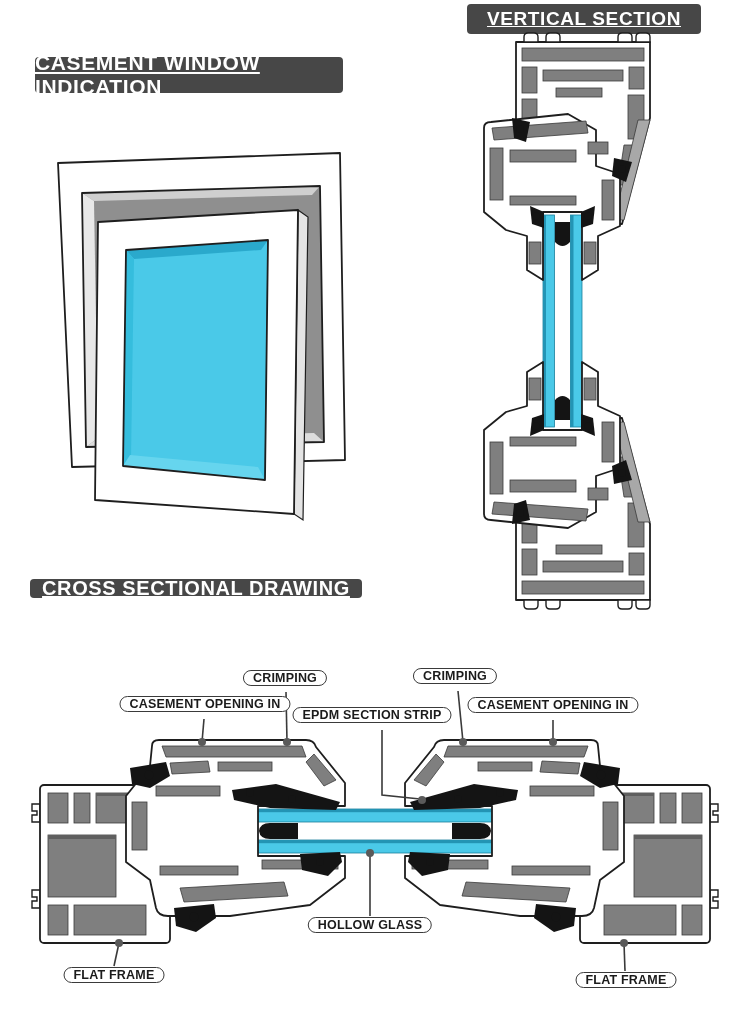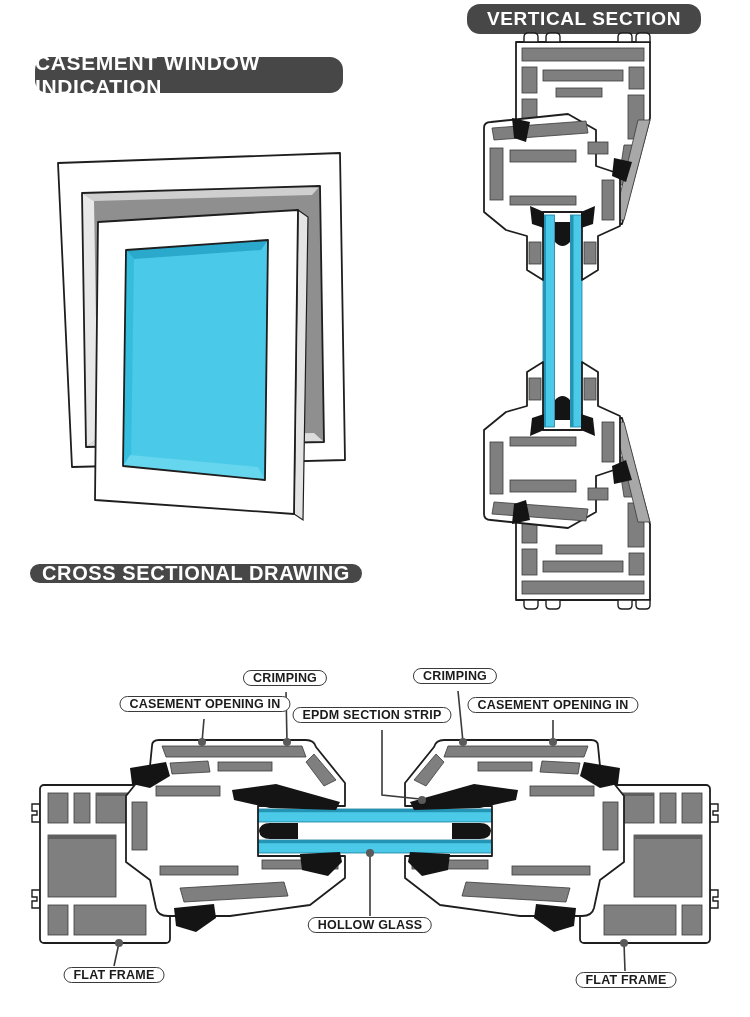--- a/index.html
+++ b/index.html
@@ -6,22 +6,22 @@
   body{
     width:750px;height:1017px;position:relative;overflow:hidden;
     font-family:"Liberation Sans", sans-serif;
     --ink:#1e1e1e; --chamber:#7f7f7f; --chamberDark:#5f5f5f; --chamberLight:#a8a8a8;
     --gasket:#141414; --glass:#4ac9e8; --glassDark:#2394b4; --glassDeep:#1b7f9c;
     --headerBg:#474747; --headerText:#ffffff; --pillBorder:#3a3a3a; --pillText:#1b1b1b;
     --leader:#3a3a3a; --dot:#5a5a5a; --openShadow:#8f8f8f;
   }
   .hdr{
     position:absolute; background:var(--headerBg); color:var(--headerText);
-    border-radius:13px; display:flex; align-items:center; justify-content:center;
-    font-weight:700; letter-spacing:.6px; box-sizing:border-box;
+    border-radius:4px; display:flex; align-items:center; justify-content:center;
+    font-weight:700; letter-spacing:.6px; box-sizing:border-box;text-decoration:underline;
   }
   .hdr-big{font-size:21px;}
   .hdr-med{font-size:19px;}
   .pill{
     position:absolute; transform:translateX(-50%);
     background:#fff; border:1.5px solid var(--pillBorder); border-radius:12px;
     height:16px; padding:0 9px; box-sizing:border-box;
     display:flex; align-items:center; white-space:nowrap;
     font-size:12.5px; font-weight:700; color:var(--pillText); letter-spacing:.2px;
     z-index:5;
@@ -29,21 +29,21 @@
   svg{position:absolute;}
   .figure{z-index:1;}
 </style>
 </head>
 <body style="--ink: #1e1e1e; --chamber: #7f7f7f; --chamberDark: #5f5f5f; --chamberLight: #a8a8a8; --gasket: #141414; --glass: #4ac9e8; --glassDark: #2394b4; --glassDeep: #1b7f9c; --headerBg: #474747; --headerText: #ffffff; --pillBorder: #3a3a3a; --pillText: #1b1b1b; --leader: #3a3a3a; --dot: #5a5a5a; --openShadow: #8f8f8f;">
 
 <div class="hdr hdr-big" style="left:35px;top:57px;width:308px;height:36px;">CASEMENT WINDOW INDICATION</div>
 
 <div class="hdr hdr-med" style="left:467px;top:4px;width:234px;height:30px;">VERTICAL SECTION</div>
 
-<div class="hdr hdr-big" style="left:30px;top:564px;width:332px;height:19px;font-size:20px;text-align:center;">CROSS SECTIONAL DRAWING</div>
+<div class="hdr hdr-big" style="left:30px;top:579px;width:332px;height:19px;font-size:20px;text-align:center;">CROSS SECTIONAL DRAWING</div>
 
 <svg class="figure" style="left:30px;top:130px;" width="360" height="430" viewBox="0 0 360 430">
 
   <path d="M52,63 L290,56 L294,312 L56,317 Z" fill="var(--openShadow)"></path>
   <path d="M52,63 L290,56 L282,65 L64,71 Z" fill="#cfcfcf"></path>
   <path d="M52,63 L64,71 L68,308 L56,317 Z" fill="#e8e8e8"></path>
   <path d="M56,317 L294,312 L284,303 L68,308 Z" fill="#dcdcdc"></path>
 
   <path d="M28,33 L310,23 L315,330 L42,337 Z M52,63 L290,56 L294,312 L56,317 Z" fill="#ffffff" fill-rule="evenodd" stroke="var(--ink)" stroke-width="1.8" stroke-linejoin="round"></path>
 

